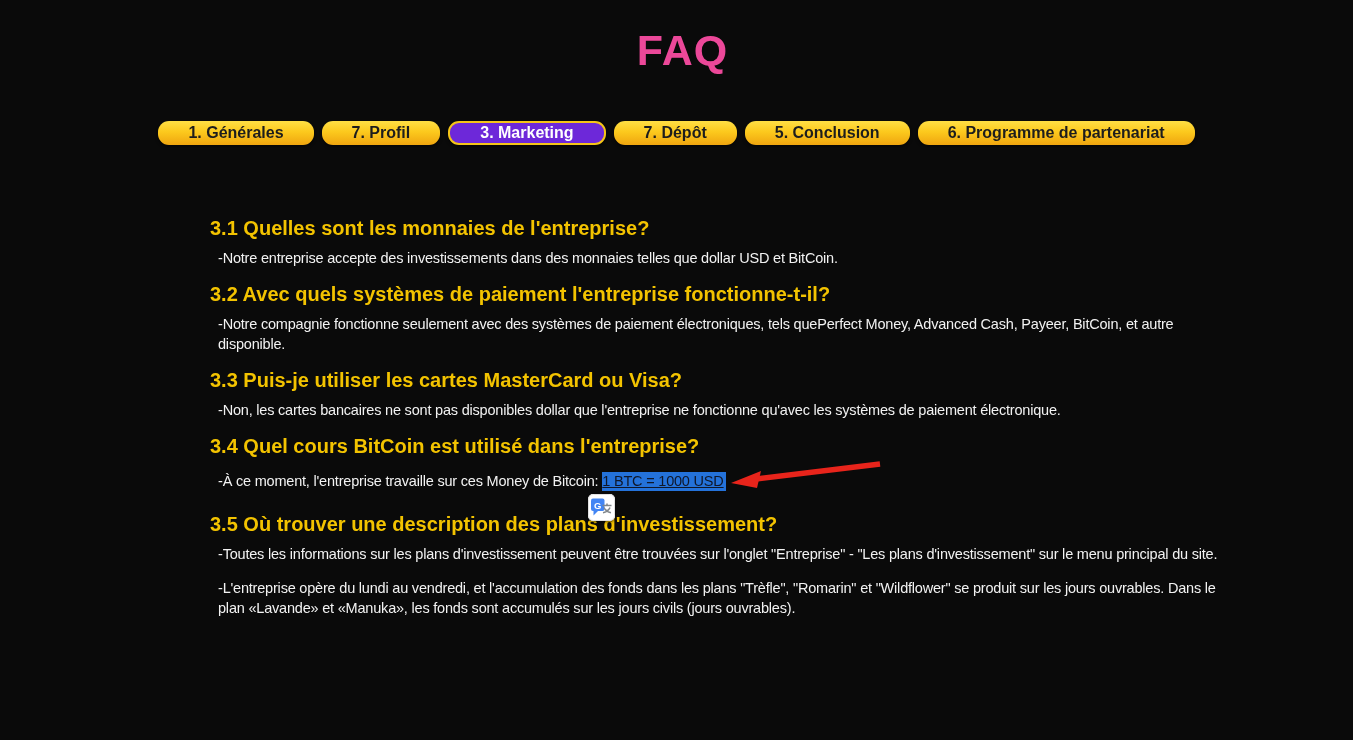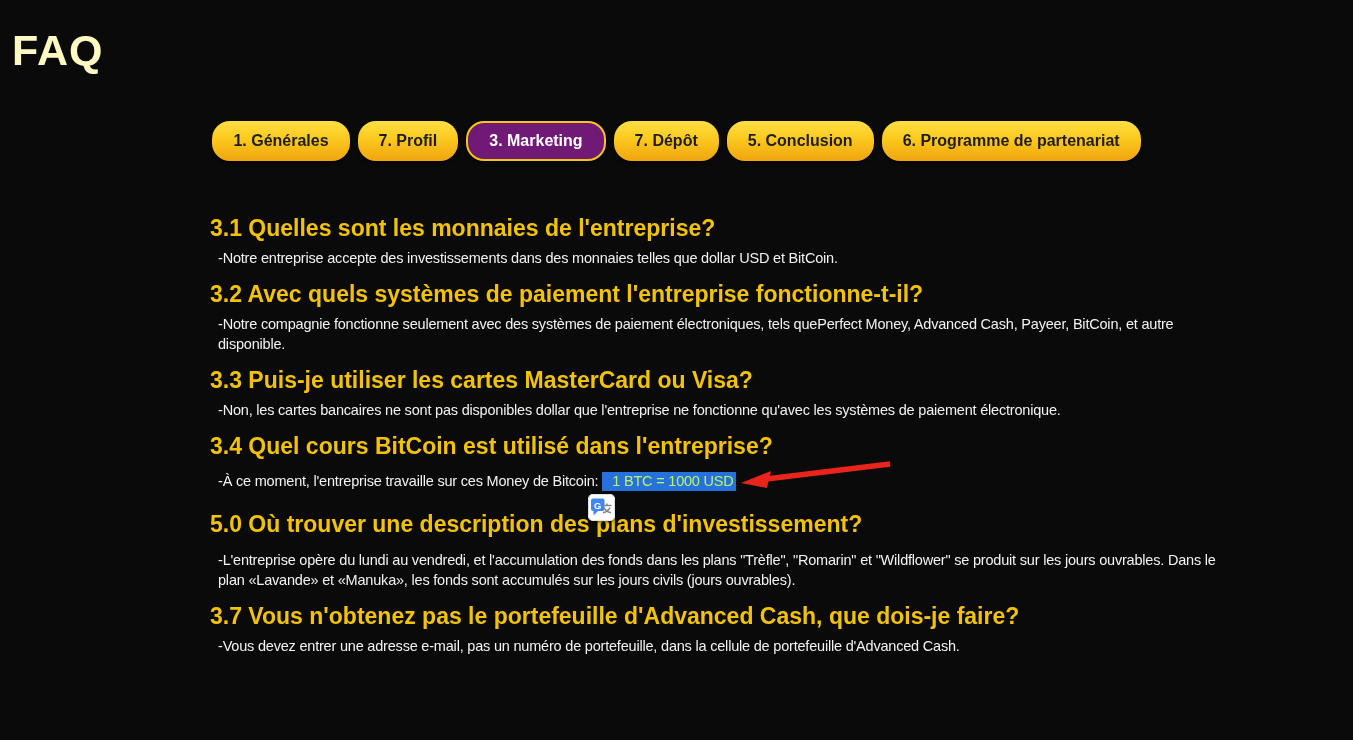--- a/index.html
+++ b/index.html
@@ -5,79 +5,80 @@
   * { box-sizing: border-box; }
   html, body { margin: 0; padding: 0; }
   body {
     width: 1353px; height: 740px;
     background: #0a0a0a;
     font-family: "Liberation Sans", sans-serif;
     position: relative;
     overflow: hidden;
   }
   .faq-title {
-    color: #fef9c3;
-    text-align: left;
+    color: #ec4899;
+    text-align: center;
     font-size: 43px;
     font-weight: 700;
     margin: 26px 0 0 12px;
     line-height: 49px;
     letter-spacing: 1px;
   }
   .tabs-row {
     display: flex;
     justify-content: center;
     align-items: flex-start;
     gap: 8px;
     margin-top: 46px;
     height: 40px;
   }
   .tab {
-    height: 40px;
-    padding: 0 21px;
+    height: 24px;
+    padding: 0 30px;
     border: none;
-    border-radius: 18px;
+    border-radius: 11px;
     font-family: "Liberation Sans", sans-serif;
     font-size: 16px;
     font-weight: 700;
     color: #1d1d1d;
     background: linear-gradient(180deg, #ffdf45 0%, #fcc91d 45%, #efa50f 100%);
     box-shadow: 0 2px 3px rgba(0,0,0,0.55);
     cursor: pointer;
     white-space: nowrap;
   }
   .tab.active {
-    background: #701a75;
+    background: #6d28d9;
     border: 2px solid #f5c518;
     color: #ffffff;
   }
   .faq-content {
     margin: 55px 0 0 210px;
     width: 1035px;
   }
   .faq-item { margin-bottom: 14px; }
   .faq-item h3 {
     color: #f3c300;
-    font-size: 23px;
+    font-size: 20px;
     font-weight: 700;
     margin: 0 0 4px 0;
     line-height: 24px;
   }
   .faq-item p {
     color: #f2f2f2;
     font-size: 14.5px;
     letter-spacing: -0.2px;
     margin: 8px;
     line-height: 20px;
   }
   .hl-wrap { position: relative; white-space: nowrap; }
   .highlight {
     background: #2472da;
-    color: #bef264;
-    padding: 1px 2px 2px 10px;
+    color: #0f172a;
+    padding: 1px 2px 2px 0;
+    text-decoration: underline;
   }
   .arrow-svg {
     vertical-align: middle;
     position: relative;
     top: -6px;
     margin-left: 2px;
   }
   .g-translate {
     position: absolute;
     left: -14px;
@@ -134,24 +135,21 @@
               <g stroke="#80868b" stroke-width="1.5" fill="none">
                 <path d="M14.5 11.5 h9"></path>
                 <path d="M19 11.5 v-2"></path>
                 <path d="M16 13.5 c1.4 3 4.2 4.8 7 5.3"></path>
                 <path d="M22 13.5 c-1.4 3 -4.2 4.8 -7 5.3"></path>
               </g>
             </svg></span></span></p>
   </section>
 
   <section class="faq-item">
-    <h3>5.0 Où trouver une description des plans d'investissement?</h3>
+    <h3>3.5 Où trouver une description des plans d'investissement?</h3>
+    <p><span>-Toutes les informations sur les plans d'investissement peuvent être trouvées sur l'onglet "Entreprise" - "Les plans d'investissement" sur le menu principal du site.</span></p>
   </section>
 
   <section class="faq-item">
     <p><span>-L'entreprise opère du lundi au vendredi, et l'accumulation des fonds dans les plans "Trèfle", "Romarin" et "Wildflower" se produit sur les jours ouvrables. Dans le plan «Lavande» et «Manuka», les fonds sont accumulés sur les jours civils (jours ouvrables).</span></p>
   </section>
 
-  <section class="faq-item">
-    <h3>3.7 Vous n'obtenez pas le portefeuille d'Advanced Cash, que dois-je faire?</h3>
-    <p><span>-Vous devez entrer une adresse e-mail, pas un numéro de portefeuille, dans la cellule de portefeuille d'Advanced Cash.</span></p>
-  </section>
 </div>
 
 </body></html>

